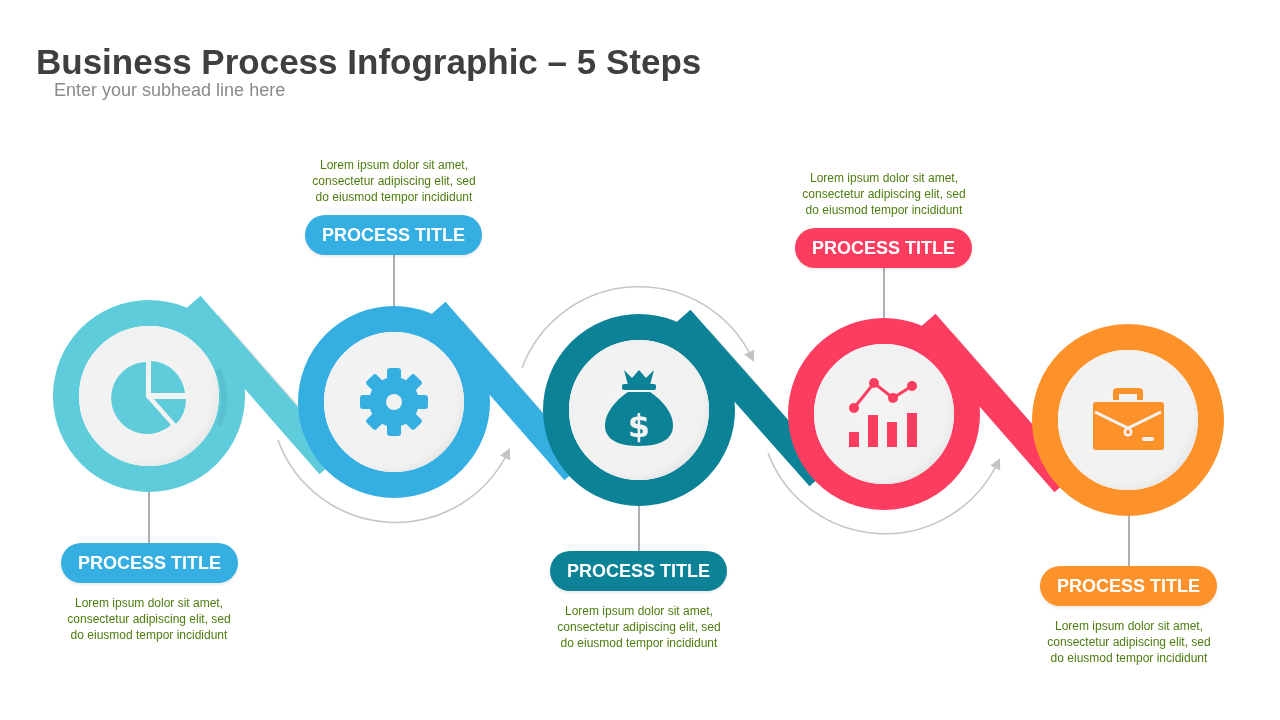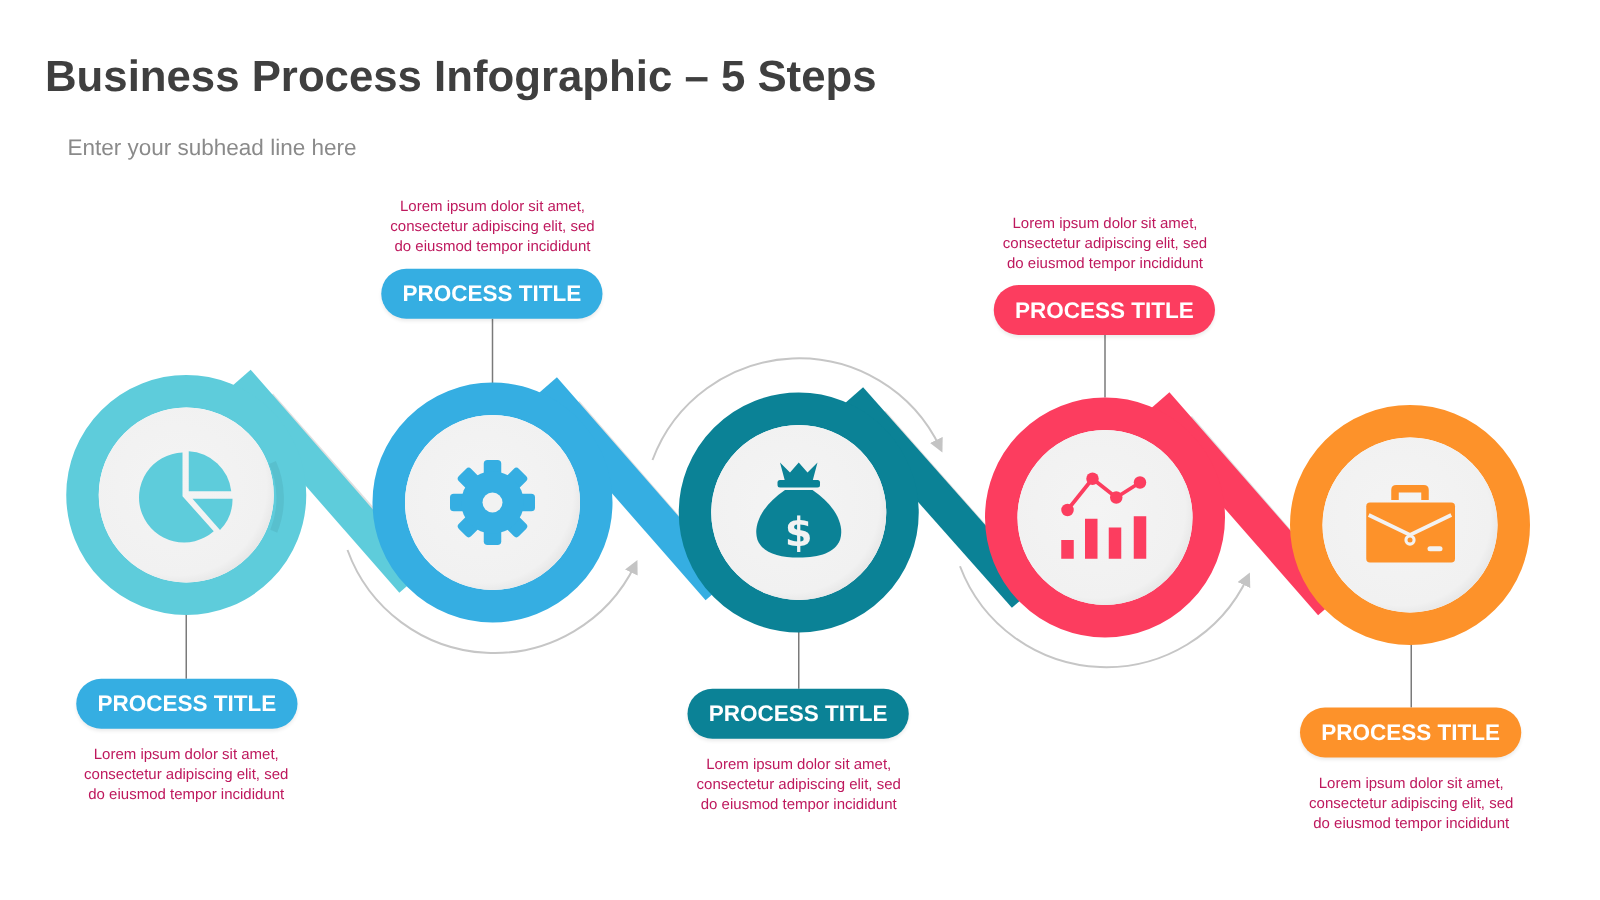--- a/index.html
+++ b/index.html
@@ -1,21 +1,21 @@
 <!DOCTYPE html>
 <html><head>
 <meta charset="utf-8">
 <style>
   html, body { margin: 0; padding: 0; background: #ffffff; }
   body { width: 1280px; height: 720px; position: relative; overflow: hidden; font-family: "Liberation Sans", "DejaVu Sans", sans-serif; }
   .title { position: absolute; left: 36px; top: 42px; font-size: 35px; font-weight: bold; color: #3f3f3f; letter-spacing: 0px; white-space: nowrap; }
-  .subhead { position: absolute; left: 54px; top: 108px; font-size: 18px; color: #8a8a8a; white-space: nowrap; }
+  .subhead { position: absolute; left: 54px; top: 80px; font-size: 18px; color: #8a8a8a; white-space: nowrap; }
   svg.diagram { position: absolute; left: 0; top: 0; }
   .pill { position: absolute; height: 40px; border-radius: 20px; color: #fff; font-weight: bold; font-size: 18px; display: flex; align-items: center; justify-content: center; white-space: nowrap; box-shadow: 0 2px 3px rgba(0,0,0,0.08); }
-  .desc { position: absolute; width: 200px; text-align: center; font-size: 12px; line-height: 16px; color: #be185d; }
+  .desc { position: absolute; width: 200px; text-align: center; font-size: 12px; line-height: 16px; color: #4d7c0f; }
   .desc span { display: block; white-space: nowrap; }
 </style>
 </head>
 <body>
 
 <div class="title">Business Process Infographic – 5 Steps</div>
 <div class="subhead">Enter your subhead line here</div>
 
 <svg class="diagram" width="1280" height="720" viewBox="0 0 1280 720" xmlns="http://www.w3.org/2000/svg">
   <defs>

